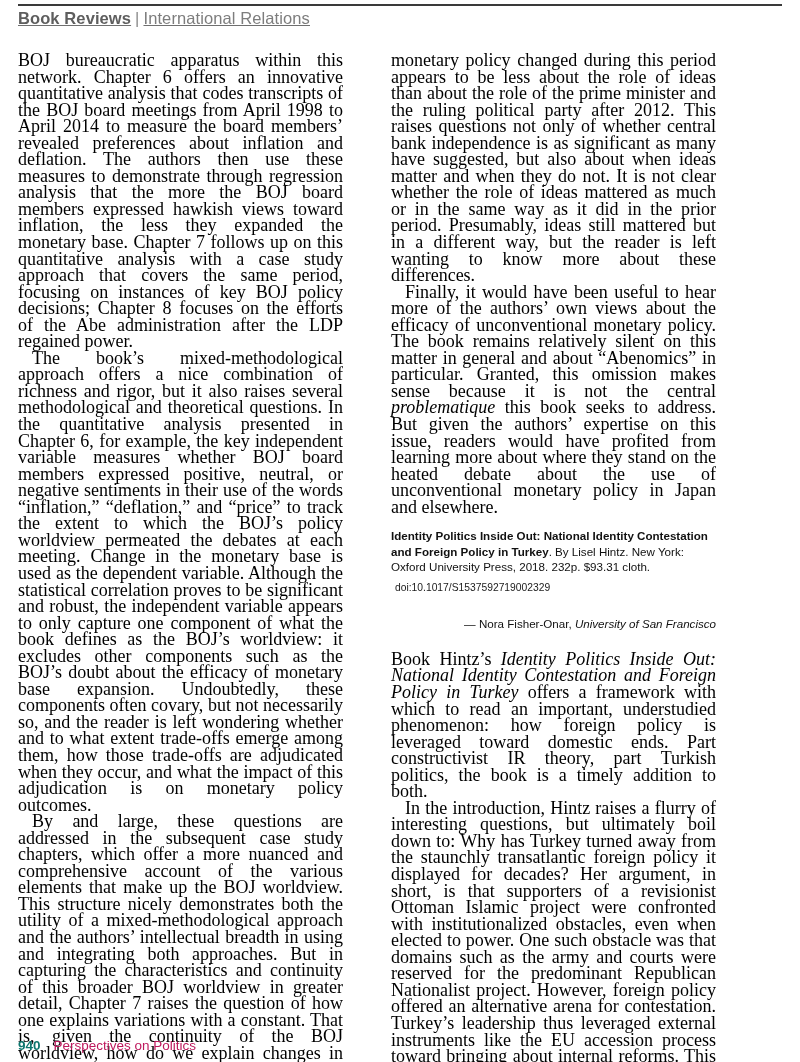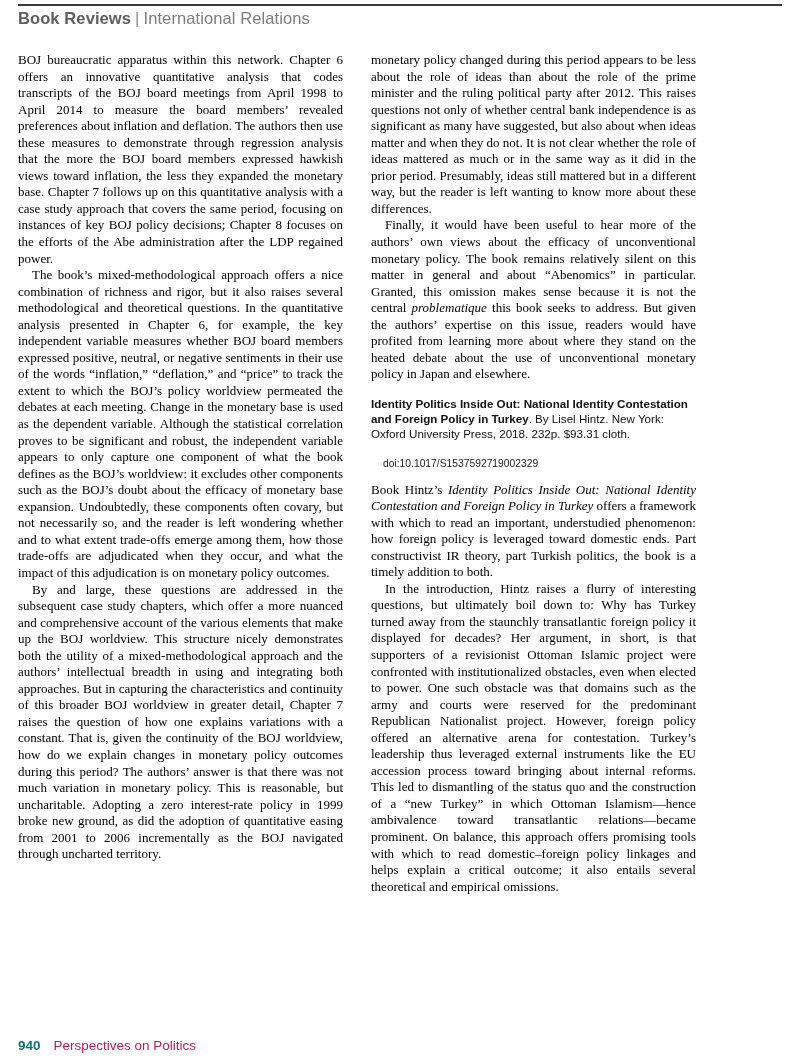--- a/index.html
+++ b/index.html
@@ -28,20 +28,21 @@
   }
   .running-head {
     position: absolute;
     left: 18px;
     top: 9px;
     font-family: "Liberation Sans", sans-serif;
     font-size: 16.5px;
     color: #6f6f6f;
     white-space: nowrap;
     letter-spacing: 0.1px;
+    text-decoration: underline;
   }
   .running-head .rh-strong {
     font-weight: bold;
     color: #5e5e5e;
   }
   .running-head .rh-sep {
     font-weight: normal;
     color: #8a8a8a;
     padding: 0 4px;
   }
@@ -58,26 +59,26 @@
     width: 764px;
     height: 965px;
   }
   .col {
     position: absolute;
     top: 0;
     width: 325px;
     height: 965px;
   }
   .col-left  { left: 0; }
-  .col-right { left: 353px; }
+  .col-right { left: 373px; }
 
   p.body {
     margin: 0;
     font-family: "Liberation Serif", serif;
-    font-size: 13px;
+    font-size: 18px;
     line-height: 16.55px;
     text-align: justify;
     text-justify: inter-word;
     color: #000000;
     hyphens: auto;
     -webkit-hyphens: auto;
     text-indent: 0;
   }
   p.body.indent {
     text-indent: 14px;
@@ -95,21 +96,21 @@
     color: #111111;
     text-align: left;
   }
   .headnote .bk-title {
     font-weight: bold;
   }
   .headnote .bk-meta {
     font-weight: normal;
   }
   .doi {
-    margin: 12px;
+    margin: 4px;
     padding-top: 3px;
     font-family: "Liberation Sans", sans-serif;
     font-size: 10.3px;
     line-height: 13px;
     color: #1a1a1a;
   }
   .reviewer {
     margin: 0;
     padding-top: 18px;
     padding-bottom: 20px;
@@ -163,20 +164,21 @@
     </div>
 
     <div class="col col-right">
       <p class="body">monetary policy changed during this period appears to be less about the role of ideas than about the role of the prime minister and the ruling political party after 2012. This raises questions not only of whether central bank independence is as significant as many have suggested, but also about when ideas matter and when they do not. It is not clear whether the role of ideas mattered as much or in the same way as it did in the prior period. Presumably, ideas still mattered but in a different way, but the reader is left wanting to know more about these differences.</p>
       <p class="body indent"><span>Finally, it would have been useful to hear more of the authors’ own views about the efficacy of unconventional monetary policy. The book remains relatively silent on this matter in general and about “Abenomics” in particular. Granted, this omission makes sense because it is not the central </span><i>problematique</i><span> this book seeks to address. But given the authors’ expertise on this issue, readers would have profited from learning more about where they stand on the heated debate about the use of unconventional monetary policy in Japan and elsewhere.</span></p>
 
       <p class="headnote"><span class="bk-title">Identity Politics Inside Out: National Identity Contestation and Foreign Policy in Turkey</span><span class="bk-meta">. By Lisel Hintz. New York: Oxford University Press, 2018. 232p. $93.31 cloth.</span></p>
 
       <p class="doi">doi:10.1017/S1537592719002329</p>
 
+      <p class="reviewer"><span>— </span><span>Nora Fisher-Onar, </span><span class="affil">University of San Francisco</span></p>
 
       <p class="body"><span>Book Hintz’s </span><i>Identity Politics Inside Out: National Identity Contestation and Foreign Policy in Turkey</i><span> offers a framework with which to read an important, understudied phenomenon: how foreign policy is leveraged toward domestic ends. Part constructivist IR theory, part Turkish politics, the book is a timely addition to both.</span></p>
 
       <p class="body indent">In the introduction, Hintz raises a flurry of interesting questions, but ultimately boil down to: Why has Turkey turned away from the staunchly transatlantic foreign policy it displayed for decades? Her argument, in short, is that supporters of a revisionist Ottoman Islamic project were confronted with institutionalized obstacles, even when elected to power. One such obstacle was that domains such as the army and courts were reserved for the predominant Republican Nationalist project. However, foreign policy offered an alternative arena for contestation. Turkey’s leadership thus leveraged external instruments like the EU accession process toward bringing about internal reforms. This led to dismantling of the status quo and the construction of a “new Turkey” in which Ottoman Islamism—hence ambivalence toward transatlantic relations—became prominent. On balance, this approach offers promising tools with which to read domestic–foreign policy linkages and helps explain a critical outcome; it also entails several theoretical and empirical omissions.</p>
     </div>
 
   </div>
 
   <div class="footer">
     <span class="folio">940</span><span class="journal">Perspectives on Politics</span>

